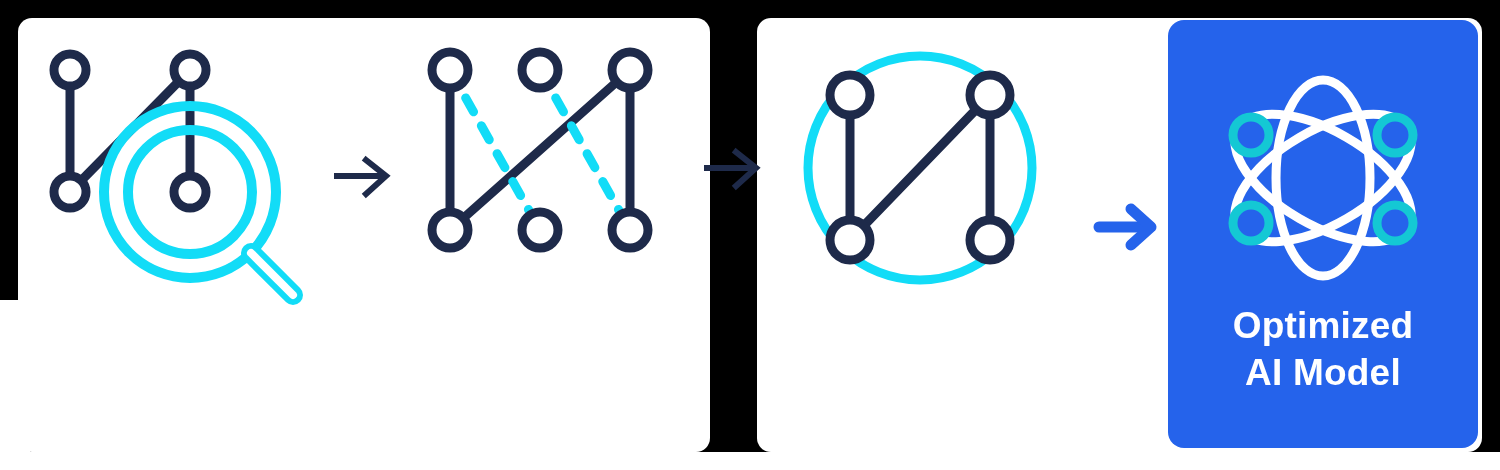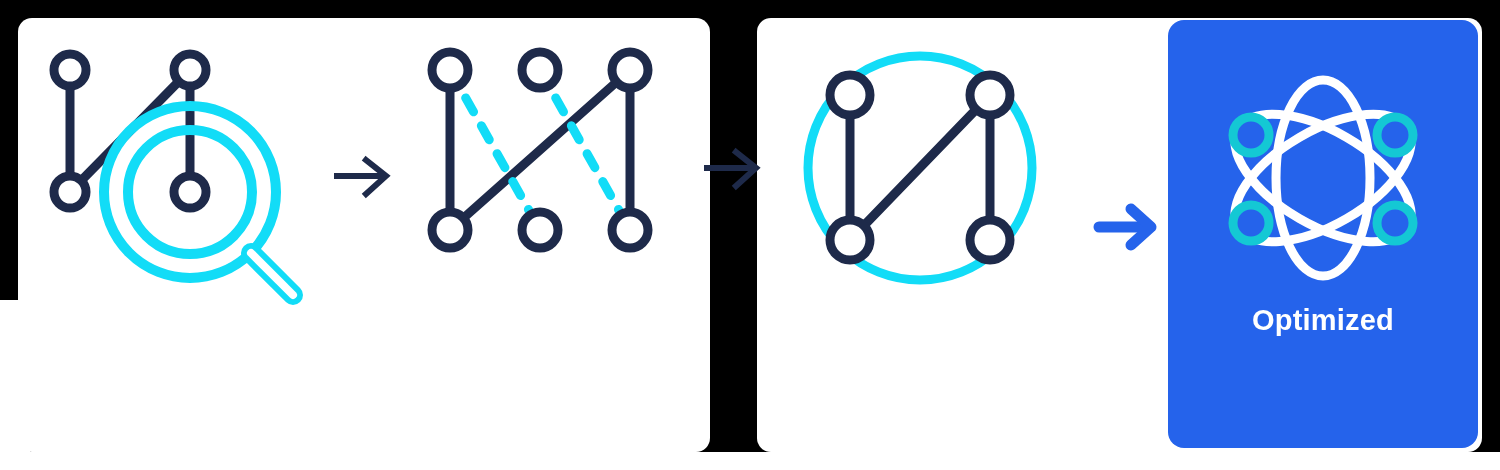--- a/index.html
+++ b/index.html
@@ -65,21 +65,21 @@
     align-items: center;
   }
   #atom-icon-wrap {
     margin-top: 52px;
     width: 212px;
     height: 212px;
   }
   #result-title {
     margin-top: 18px;
     color: #ffffff;
-    font-size: 29px;
+    font-size: 37px;
     font-weight: bold;
     line-height: 1.28;
     text-align: center;
     letter-spacing: 0.2px;
   }
   #result-title .line { display: block; }
 </style>
 </head>
 <body>
 
@@ -174,16 +174,17 @@
           <ellipse cx="106" cy="106" rx="47" ry="98" transform="rotate(-60 106 106)"></ellipse>
         </g>
         <circle cx="34" cy="63" r="18" fill="#2563eb" stroke="#14c8d4" stroke-width="9"></circle>
         <circle cx="178" cy="63" r="18" fill="#2563eb" stroke="#14c8d4" stroke-width="9"></circle>
         <circle cx="34" cy="151" r="18" fill="#2563eb" stroke="#14c8d4" stroke-width="9"></circle>
         <circle cx="178" cy="151" r="18" fill="#2563eb" stroke="#14c8d4" stroke-width="9"></circle>
       </svg>
     </div>
     <div id="result-title">
       <span class="line">Optimized</span>
+      <span class="line">AI Model</span>
     </div>
   </div>
 
 </div>
 
 </body></html>

